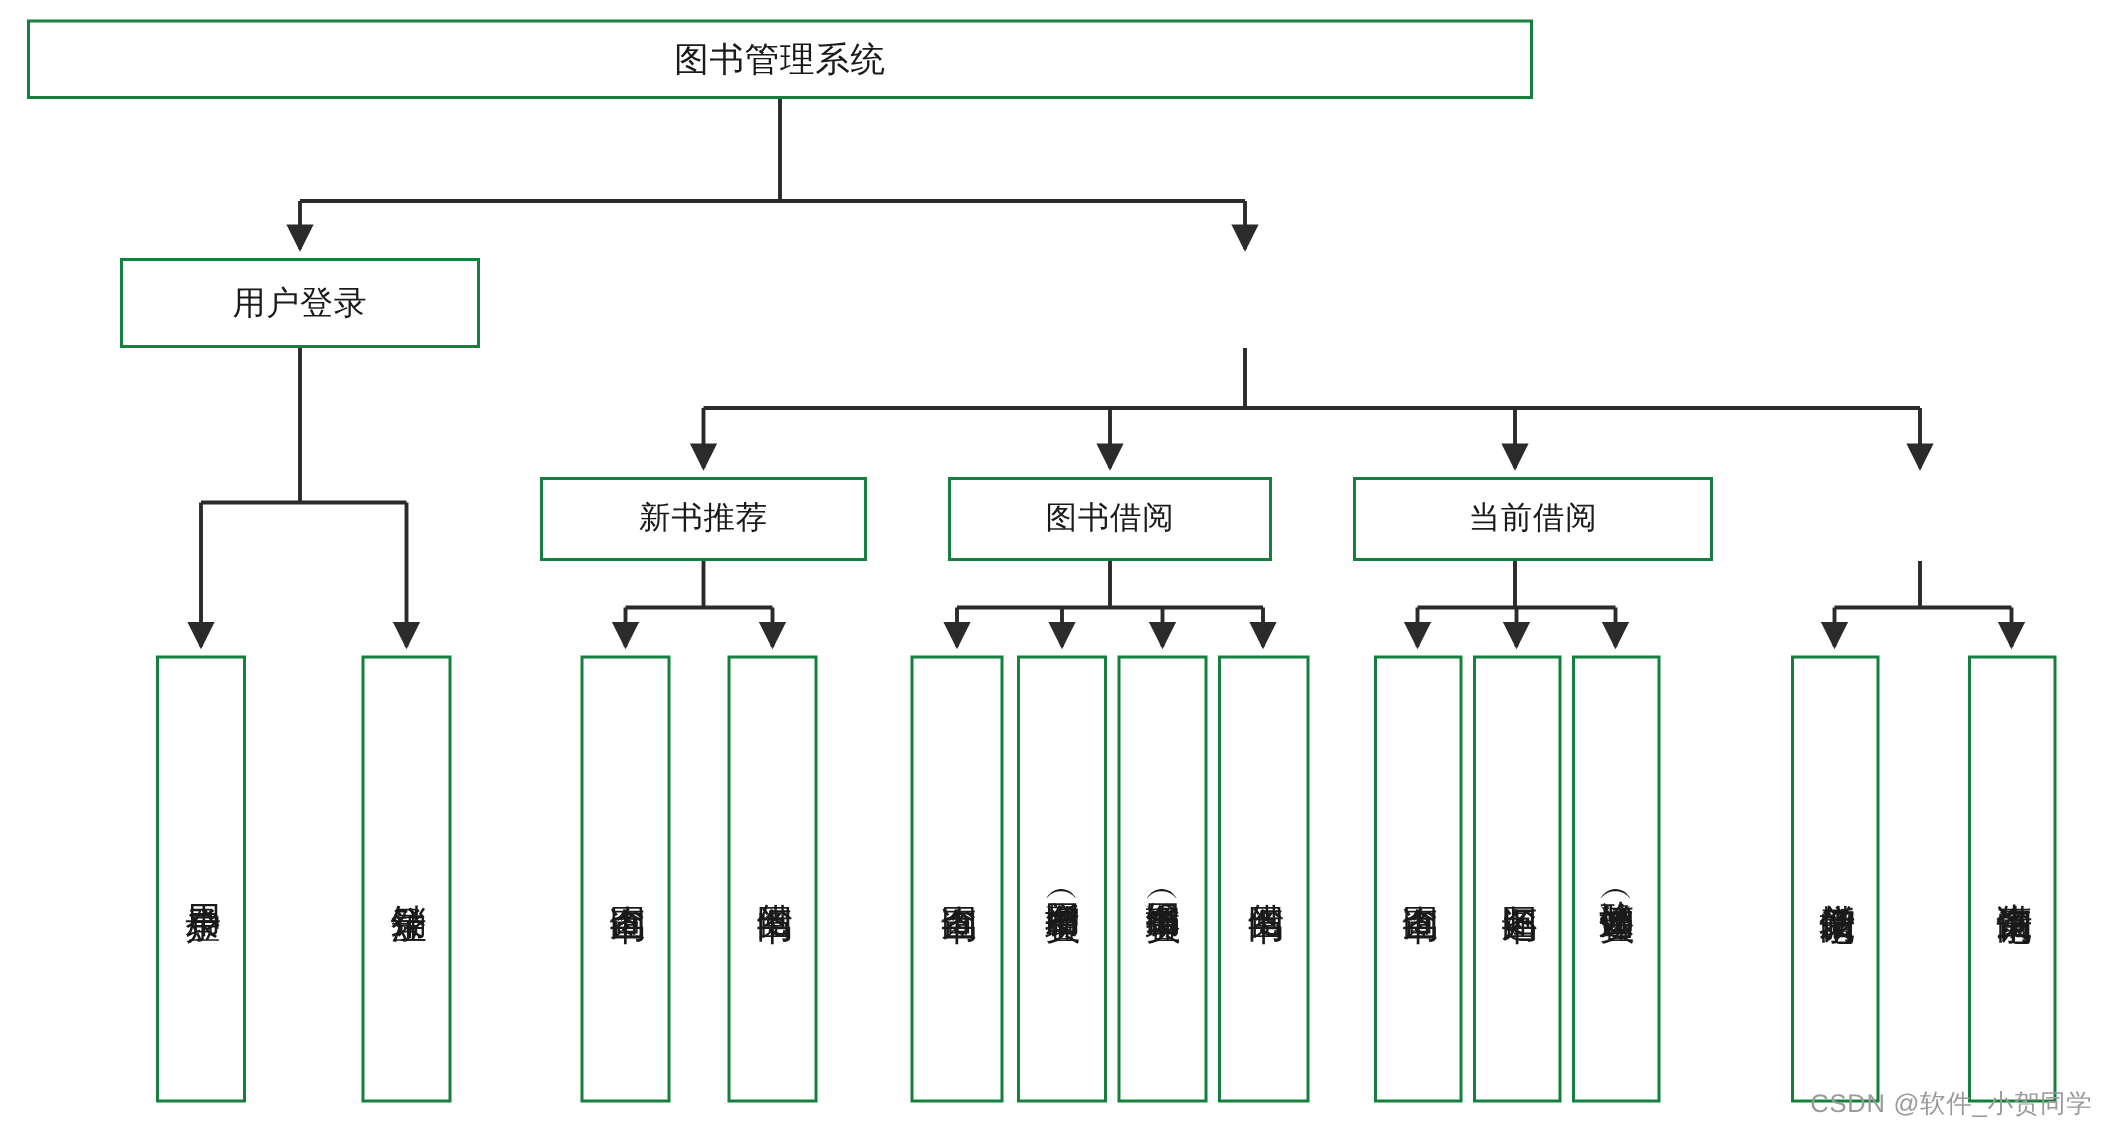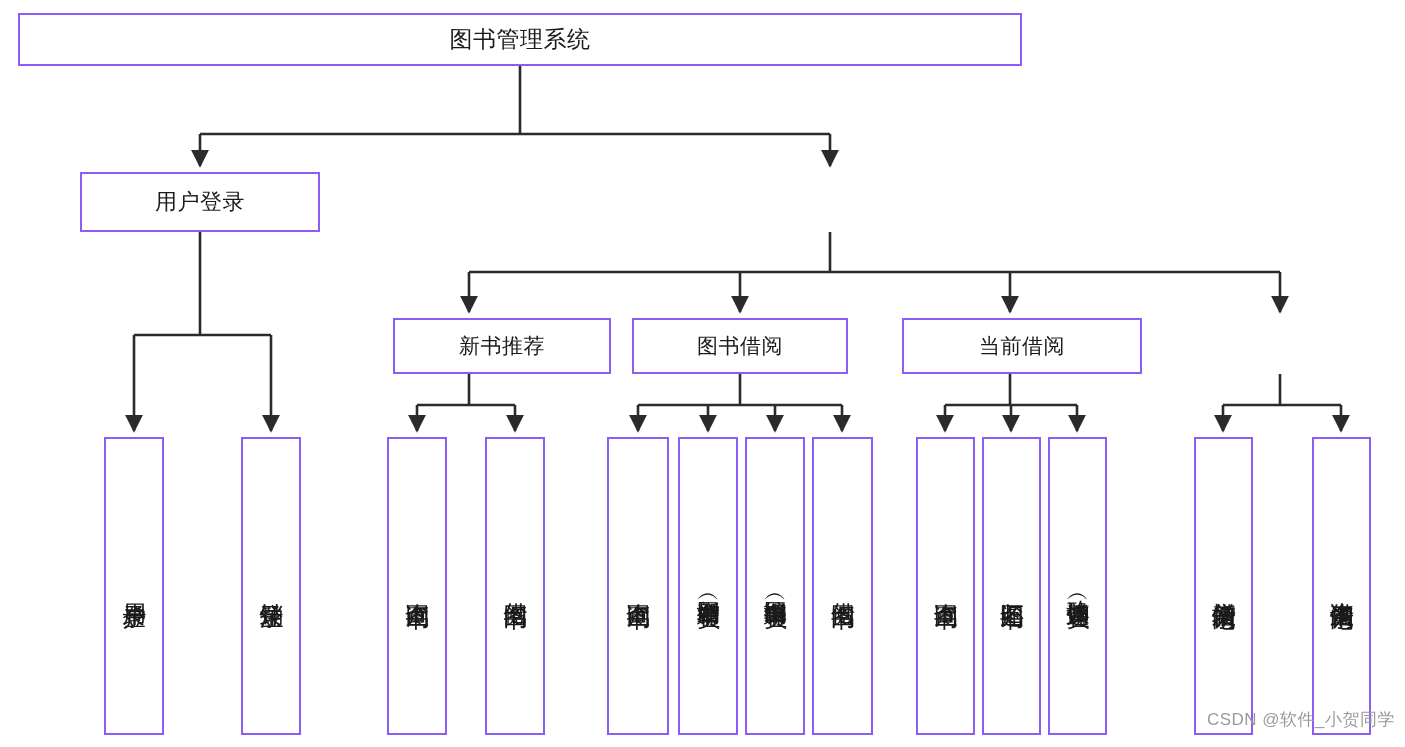--- a/index.html
+++ b/index.html
@@ -22,21 +22,21 @@
     left: 0;
     top: 0;
     width: 1405px;
     height: 747px;
     pointer-events: none;
   }
   .node {
     position: absolute;
     box-sizing: border-box;
     background: #ffffff;
-    border: 2px solid #8b5cf6;
+    border: 2px solid #15803d;
     display: flex;
     align-items: center;
     justify-content: center;
     color: #1a1a1a;
   }
   .node .label {
     display: block;
     text-align: center;
     line-height: 1.28;
     letter-spacing: 0.5px;
@@ -62,21 +62,21 @@
     line-height: 1.12;
     letter-spacing: 1px;
     white-space: nowrap;
   }
   .node-leaf.leaf-tall .label {
     font-size: 23px;
   }
   .watermark {
     position: absolute;
     right: 10px;
-    bottom: 16px;
+    bottom: 0;
     font-size: 17px;
     color: #9a9a9a;
     letter-spacing: 0.5px;
     white-space: nowrap;
   }
 </style>
 </head>
 <body>
 
 <div id="canvas">
@@ -132,21 +132,21 @@
   </svg>
 
   <div class="node node-root" id="node-root" style="left: 18px; top: 13px; width: 1004px; height: 53px;">
     <span class="label">图书管理系统</span>
   </div>
 
   <div class="node node-l2" id="node-l2-0" style="left: 80px; top: 172px; width: 240px; height: 60px;">
     <span class="label">用户登录</span>
   </div>
 
-  <div class="node node-l3" id="node-l3-0" style="left: 360px; top: 318px; width: 218px; height: 56px; margin-left: 33px;">
+  <div class="node node-l3" id="node-l3-0" style="left: 360px; top: 318px; width: 218px; height: 56px;">
     <span class="label">新书推荐</span>
   </div>
   <div class="node node-l3" id="node-l3-1" style="left: 632px; top: 318px; width: 216px; height: 56px;">
     <span class="label">图书借阅</span>
   </div>
   <div class="node node-l3" id="node-l3-2" style="left: 902px; top: 318px; width: 240px; height: 56px;">
     <span class="label">当前借阅</span>
   </div>
 
   <div class="node node-leaf" id="node-leaf-0" style="left: 104px; top: 437px; width: 60px; height: 298px;">

